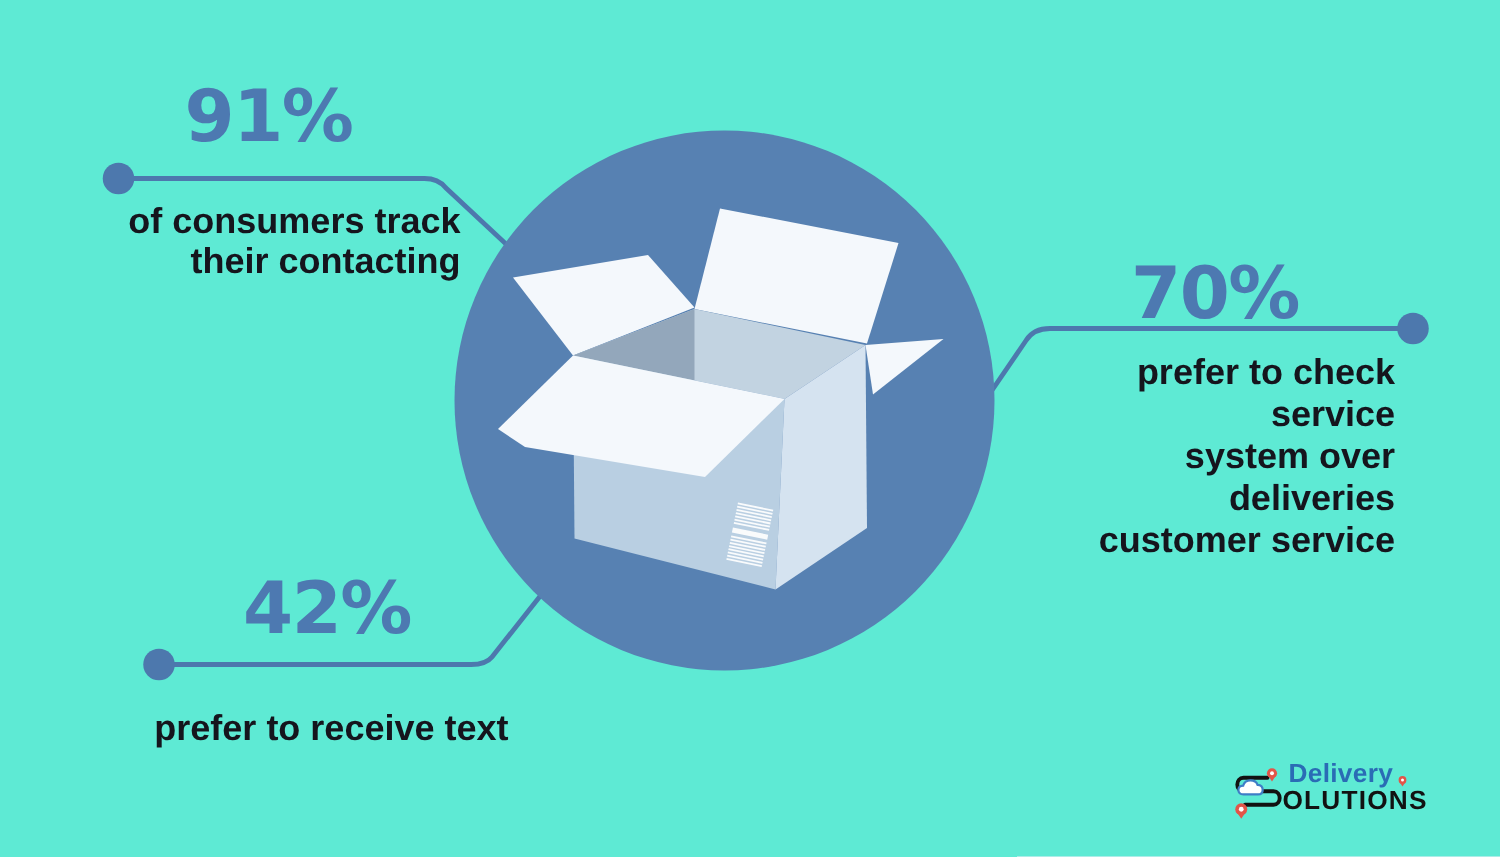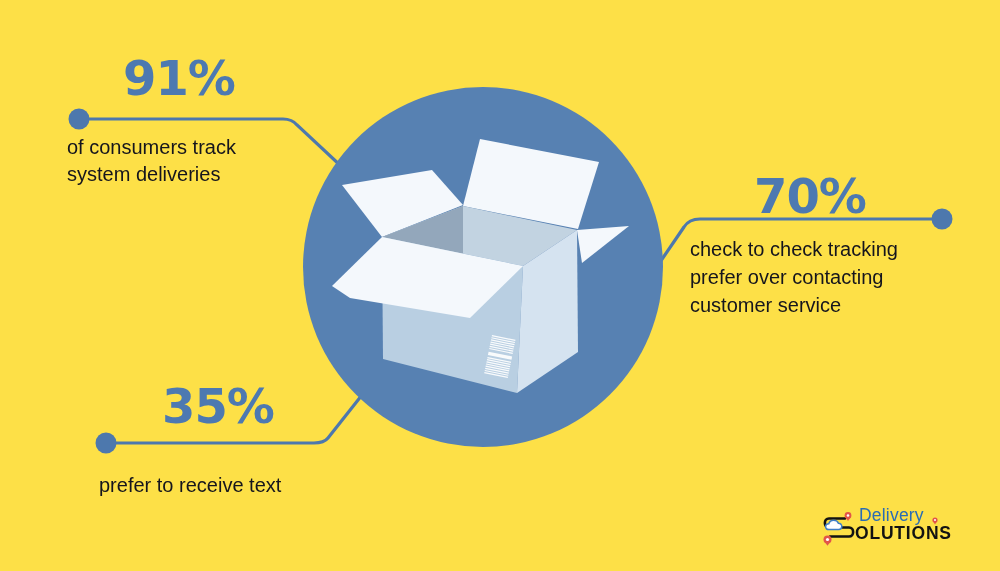--- a/index.html
+++ b/index.html
@@ -1,41 +1,41 @@
 <!DOCTYPE html>
 <html><head>
 <meta charset="utf-8">
 <style>
   html,body{margin:0;padding:0;background:#e9f0f7;}
   .canvas{
     position:relative;width:1000px;height:571px;overflow:hidden;
-    background:#fde047;font-family:"Liberation Sans",sans-serif;
+    background:#5eead4;font-family:"Liberation Sans",sans-serif;
   }
   .art{position:absolute;left:0;top:0;width:1000px;height:571px;display:block;}
   .stat-value{
     position:absolute;text-align:center;
     font-family:"DejaVu Sans",sans-serif;font-weight:700;
     font-size:48px;line-height:48px;letter-spacing:-1px;color:#4d79b1;
   }
   .stat-caption{
-    position:absolute;text-align:left;color:#15151d;
-    font-size:20px;line-height:27px;font-weight:400;
+    position:absolute;text-align:right;color:#15151d;
+    font-size:24px;line-height:27px;font-weight:700;
   }
   .stat-caption.lh28{line-height:28px;}
   #val-track{left:79px;top:54px;width:200px;}
   #cap-track{left:67px;top:134px;width:240px;}
   #val-check{left:710px;top:172px;width:200px;}
   #cap-check{left:690px;top:235px;width:240px;}
   #val-text{left:118px;top:382px;width:200px;}
   #cap-text{left:99px;top:472px;width:240px;}
   .logo{position:absolute;left:818px;top:504px;width:190px;height:58px;}
   .logo-glyph{position:absolute;left:0;top:6px;}
   .logo-top{
     position:absolute;left:41px;top:1px;font-size:17.5px;line-height:20px;
-    font-weight:400;color:#2a6cb5;letter-spacing:0.2px;
+    font-weight:700;color:#2a6cb5;letter-spacing:0.2px;
   }
   .logo-bottom{
     position:absolute;left:37px;top:19px;font-size:17.5px;line-height:20px;
     font-weight:700;color:#121212;letter-spacing:0.8px;
   }
   .logo-pin-n{position:absolute;left:112px;top:12px;}
 </style>
 </head>
 <body>
 
@@ -84,31 +84,31 @@
         <rect x="0" y="33.4" width="24" height="1.2"></rect>
         <rect x="0" y="35.6" width="24" height="1.2"></rect>
         <rect x="0" y="37.8" width="24" height="1.2"></rect>
       </g>
     </g>
   </svg>
 
   <div class="stat-value" id="val-track">91%</div>
   <div class="stat-caption" id="cap-track">
     <div>of consumers track</div>
-    <div>system deliveries</div>
+    <div>their contacting</div>
   </div>
 
   <div class="stat-value" id="val-check">70%</div>
   <div class="stat-caption lh28" id="cap-check">
-    <div>check to check tracking</div>
-    <div>prefer over contacting</div>
+    <div>prefer to check service</div>
+    <div>system over deliveries</div>
     <div>customer service</div>
   </div>
 
-  <div class="stat-value" id="val-text">35%</div>
+  <div class="stat-value" id="val-text">42%</div>
   <div class="stat-caption" id="cap-text">
     <div>prefer to receive text</div>
   </div>
 
   <div class="logo">
     <svg class="logo-glyph" width="44" height="44" viewBox="0 0 44 44">
       <path d="M27,8.5 L11,8.5 C5.5,8.5 5.5,17.5 11,17.5 L31,17.5 C36.5,17.5 36.5,26.5 31,26.5 L12,26.5" fill="none" stroke="#121212" stroke-width="2.6" stroke-linecap="round"></path>
       <g>
         <path d="M11,19.6 Q7.6,19.6 7.6,16.6 Q7.6,13.8 10.8,13.7 Q11.8,10.2 15.6,10.2 Q19.4,10.2 20.4,13.2 Q23.8,13.4 23.8,16.6 Q23.8,19.6 20.6,19.6 Z" fill="#ffffff" stroke="#3f7ec6" stroke-width="1.5"></path>
       </g>

